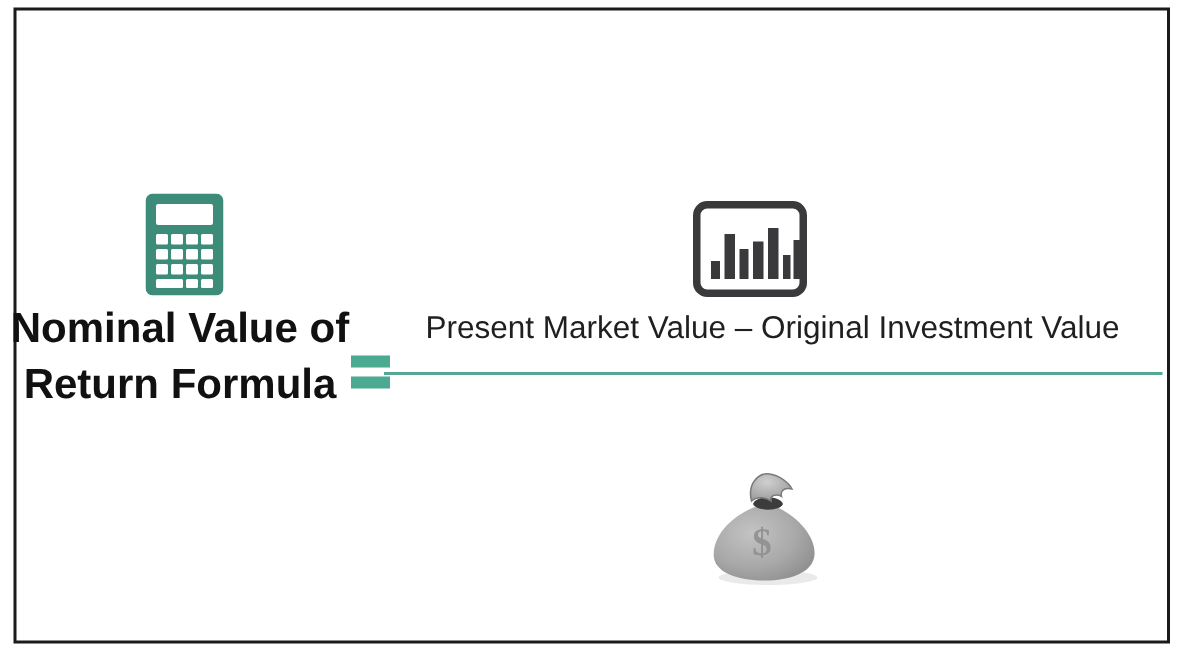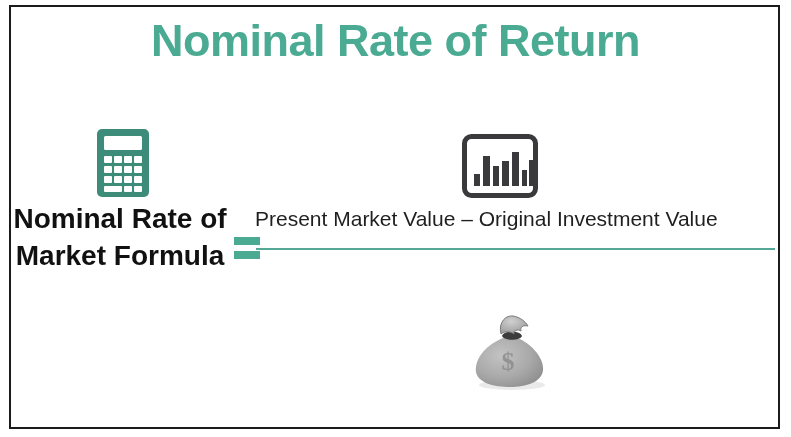--- a/index.html
+++ b/index.html
@@ -75,21 +75,21 @@
   }
   #equals-sign .bar.top { top: 0; }
   #equals-sign .bar.bottom { top: 14px; }
 
   
   #numerator-text {
     position: absolute;
     left: 255px;
     top: 207px;
     width: 520px;
-    text-align: left;
+    text-align: center;
     font-size: 21px;
     color: #1f1f1f;
     white-space: nowrap;
     font-family: "Liberation Sans", sans-serif;
   }
   #fraction-bar {
     position: absolute;
     left: 256px;
     top: 248px;
     width: 519px;
@@ -135,21 +135,20 @@
     height: 80px;
   }
 </style>
 </head>
 <body>
 
 <div id="canvas">
 
   <div id="frame-border"></div>
 
-  <div id="page-title">Nominal Rate of Return</div>
 
   <div id="calculator-icon">
     <svg viewBox="0 0 52 68" width="52" height="68" xmlns="http://www.w3.org/2000/svg">
       <rect x="0" y="0" width="52" height="68" rx="5" ry="5" fill="#3d8c79"></rect>
       <rect x="7" y="7" width="38" height="14" rx="1.5" ry="1.5" fill="#ffffff"></rect>
       <g fill="#ffffff">
         <rect x="7" y="27" width="8" height="7" rx="1"></rect>
         <rect x="17" y="27" width="8" height="7" rx="1"></rect>
         <rect x="27" y="27" width="8" height="7" rx="1"></rect>
         <rect x="37" y="27" width="8" height="7" rx="1"></rect>
@@ -179,21 +178,21 @@
         <rect x="21" y="22" width="7" height="30"></rect>
         <rect x="31" y="32" width="6" height="20"></rect>
         <rect x="40" y="27" width="7" height="25"></rect>
         <rect x="50" y="18" width="7" height="34"></rect>
         <rect x="60" y="36" width="5" height="16"></rect>
         <rect x="67" y="26" width="5" height="26"></rect>
       </g>
     </svg>
   </div>
 
-  <div id="formula-label">Nominal Rate of Market Formula</div>
+  <div id="formula-label">Nominal Value of Return Formula</div>
 
   <div id="equals-sign">
     <div class="bar top"></div>
     <div class="bar bottom"></div>
   </div>
 
   <div id="numerator-text">Present Market Value – Original Investment Value</div>
 
   <div id="fraction-bar"></div>
 

